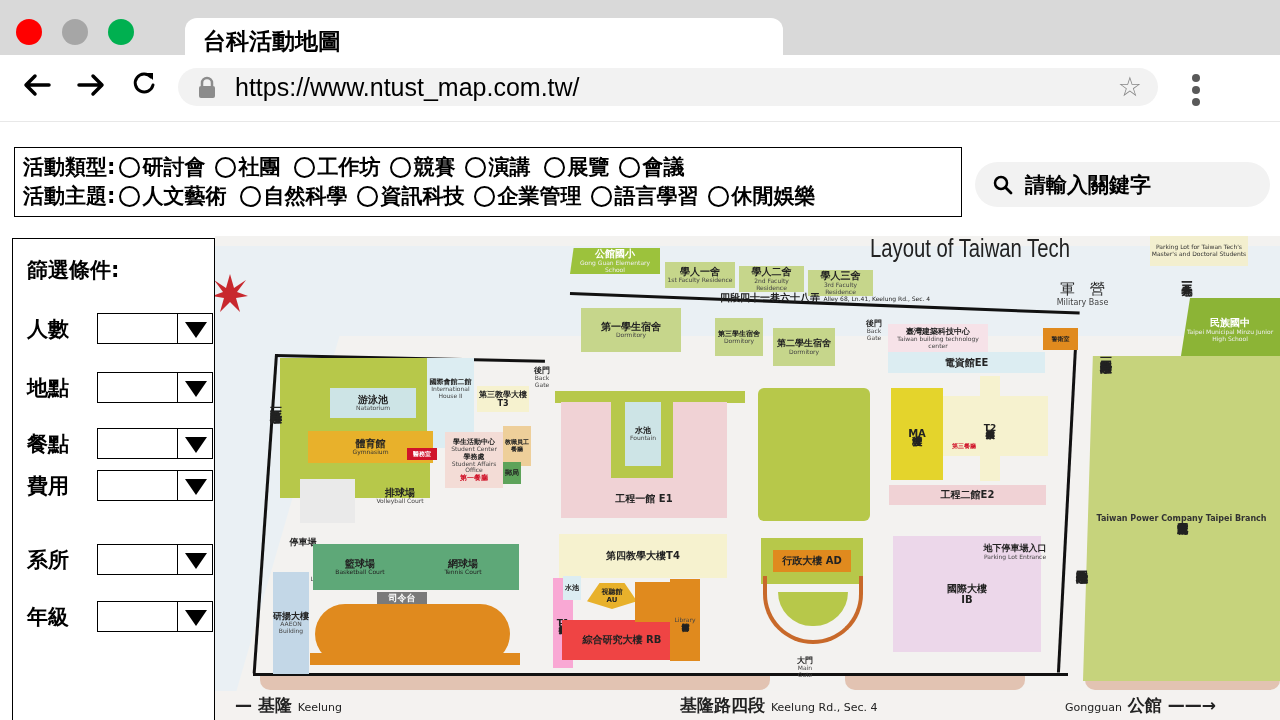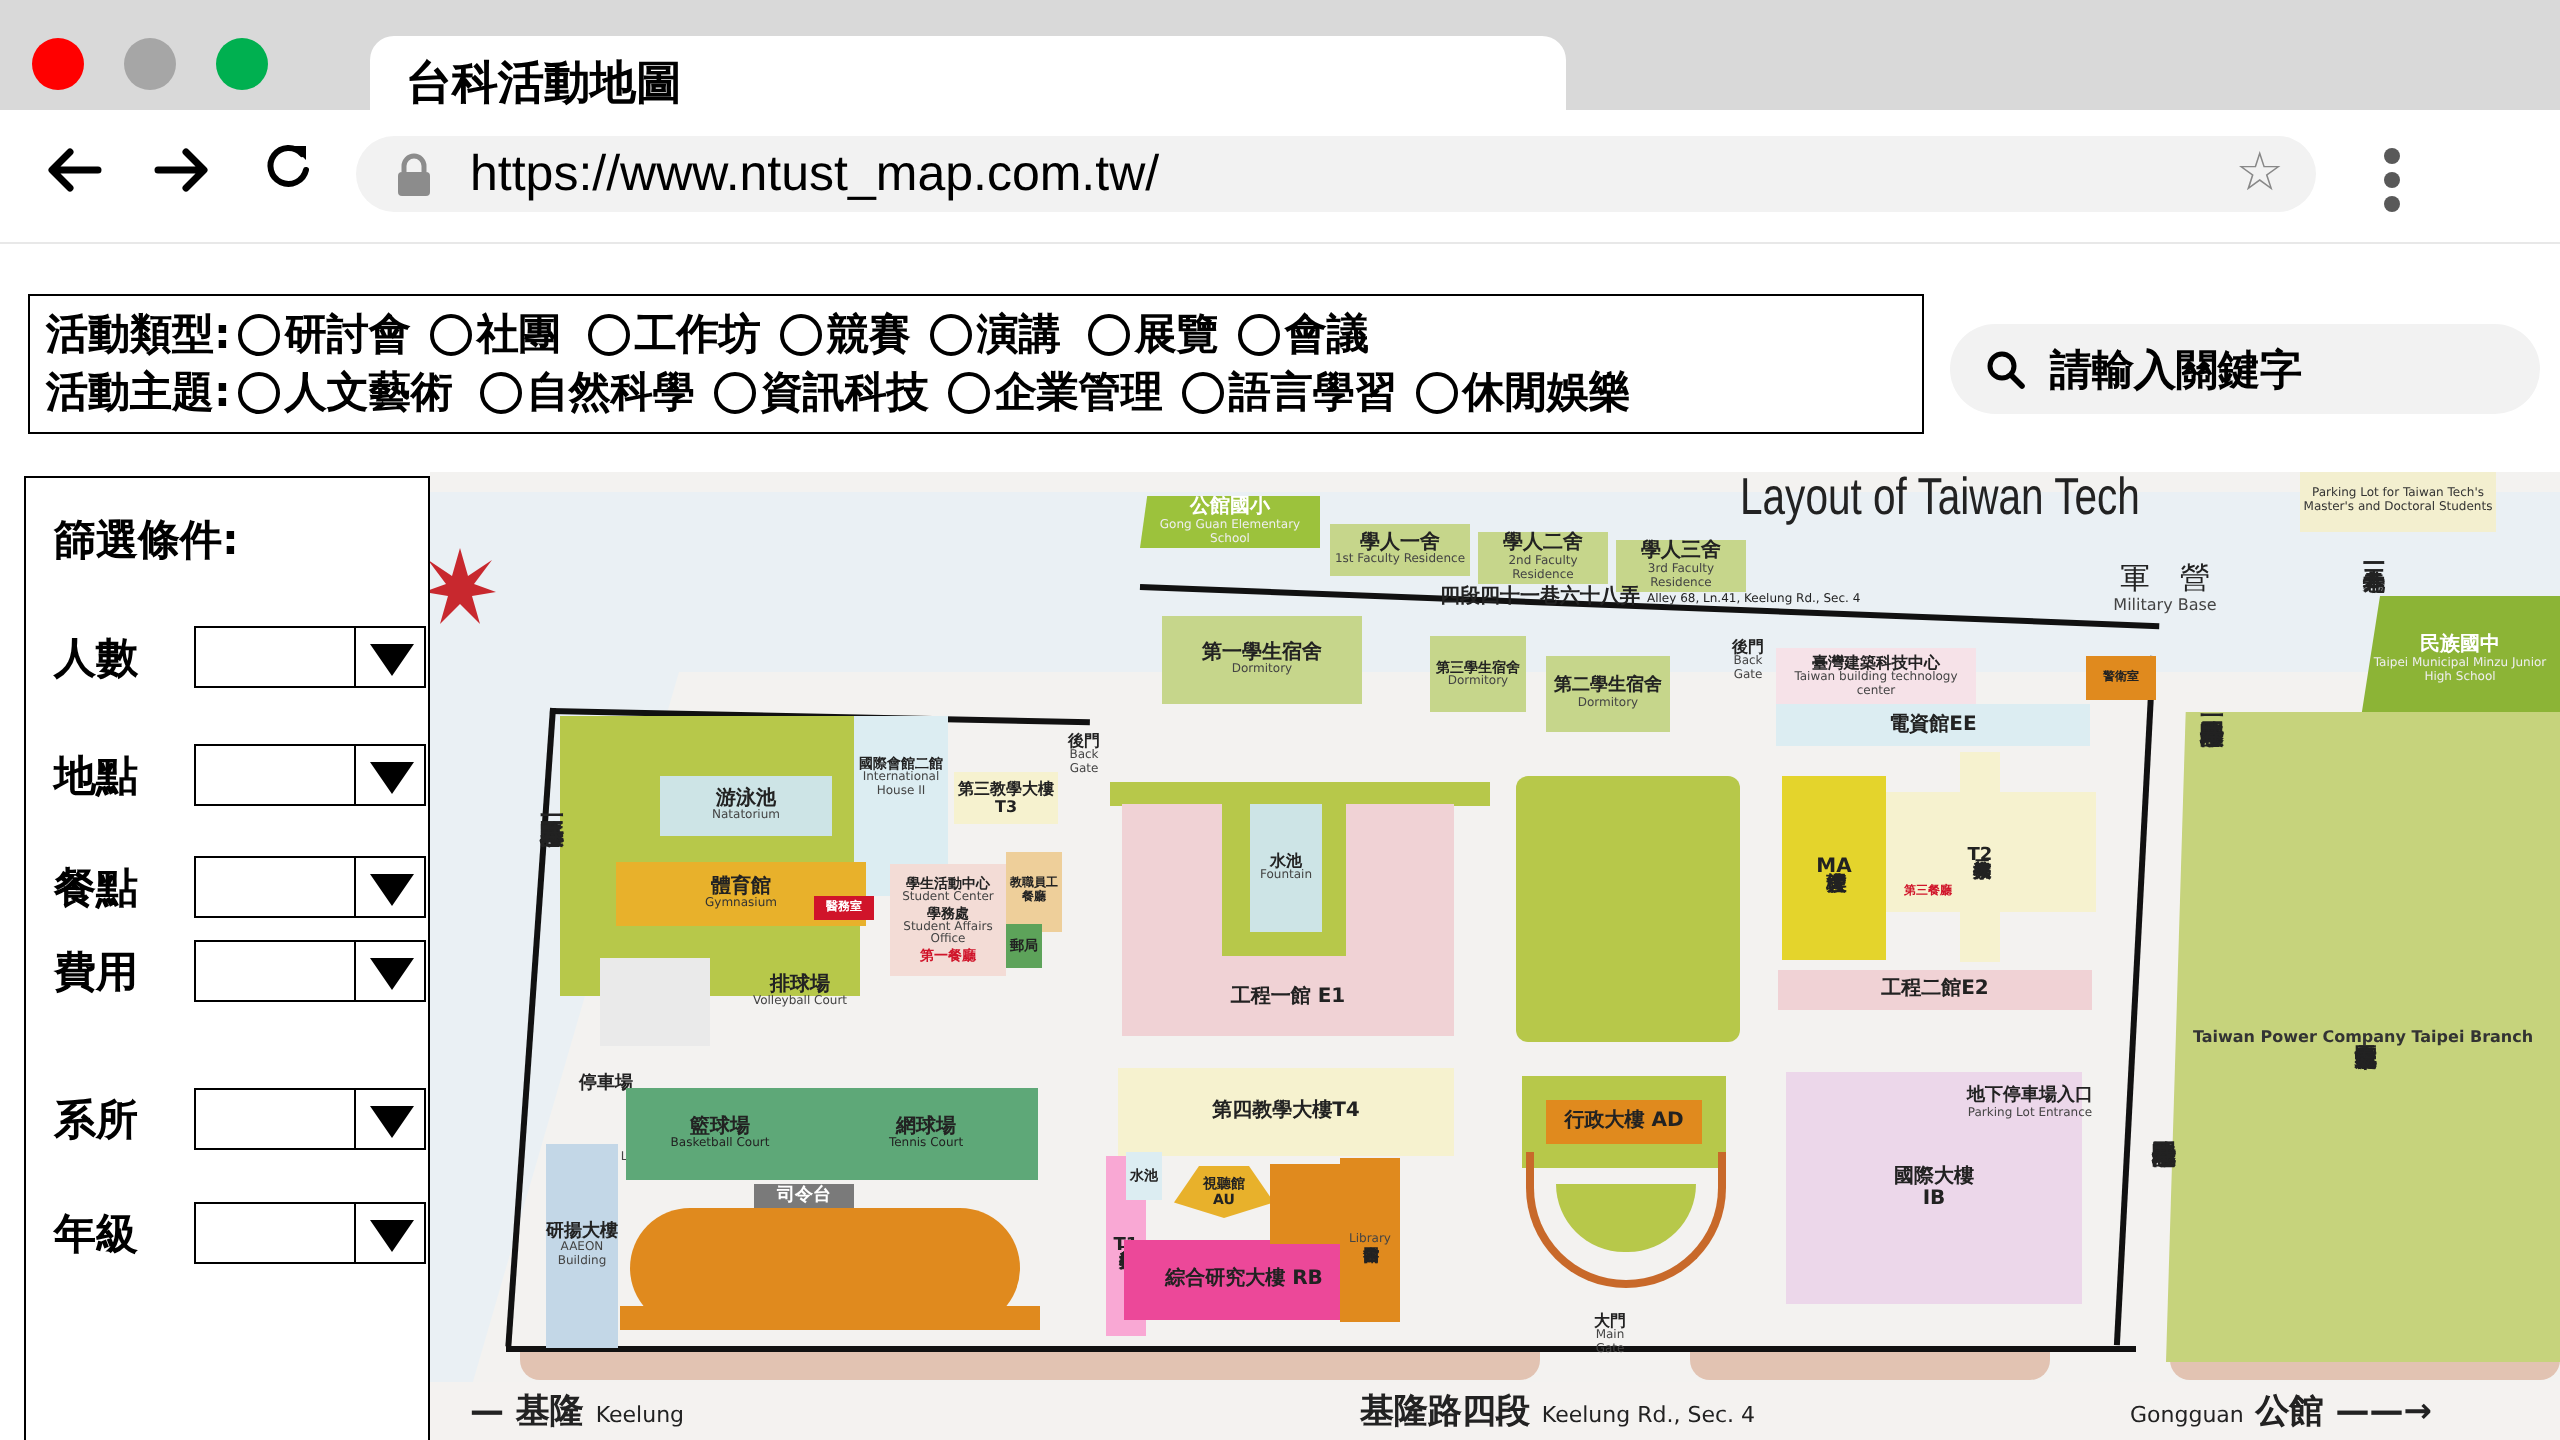--- a/index.html
+++ b/index.html
@@ -379,21 +379,21 @@
       <span class="vtext">第一教學大樓</span>
       <span>T1</span>
     </div>
   <div class="m" style="left:348px;top:340px;width:18px;height:24px;background:#dcedf2;font-size:7px;">
       <span>水池</span>
     </div>
   <div class="m" style="left:372px;top:347px;width:50px;height:26px;background:#e8b12b;font-size:7px;clip-path:polygon(25% 0,75% 0,100% 70%,50% 100%,0 70%);">
       <span>視聽館</span>
       <span>AU</span>
     </div>
-  <div class="m" style="left:347px;top:384px;width:120px;height:40px;background:#ec4899;">
+  <div class="m" style="left:347px;top:384px;width:120px;height:40px;background:#ef4444;">
       <span>綜合研究大樓 RB</span>
     </div>
   <div style="position:absolute;left:420px;top:346px;width:35px;height:40px;background:#e08a1e;"></div>
   <div class="m" style="left:455px;top:343px;width:30px;height:82px;background:#e08a1e;font-size:8px;">
       <span class="vtext">圖書館</span>
       <small>Library</small>
     </div>
 
   <div style="position:absolute;left:546px;top:302px;width:102px;height:46px;background:#b7c84a;"></div>
   <div class="m" style="left:558px;top:314px;width:78px;height:22px;background:#e08a1e;">

